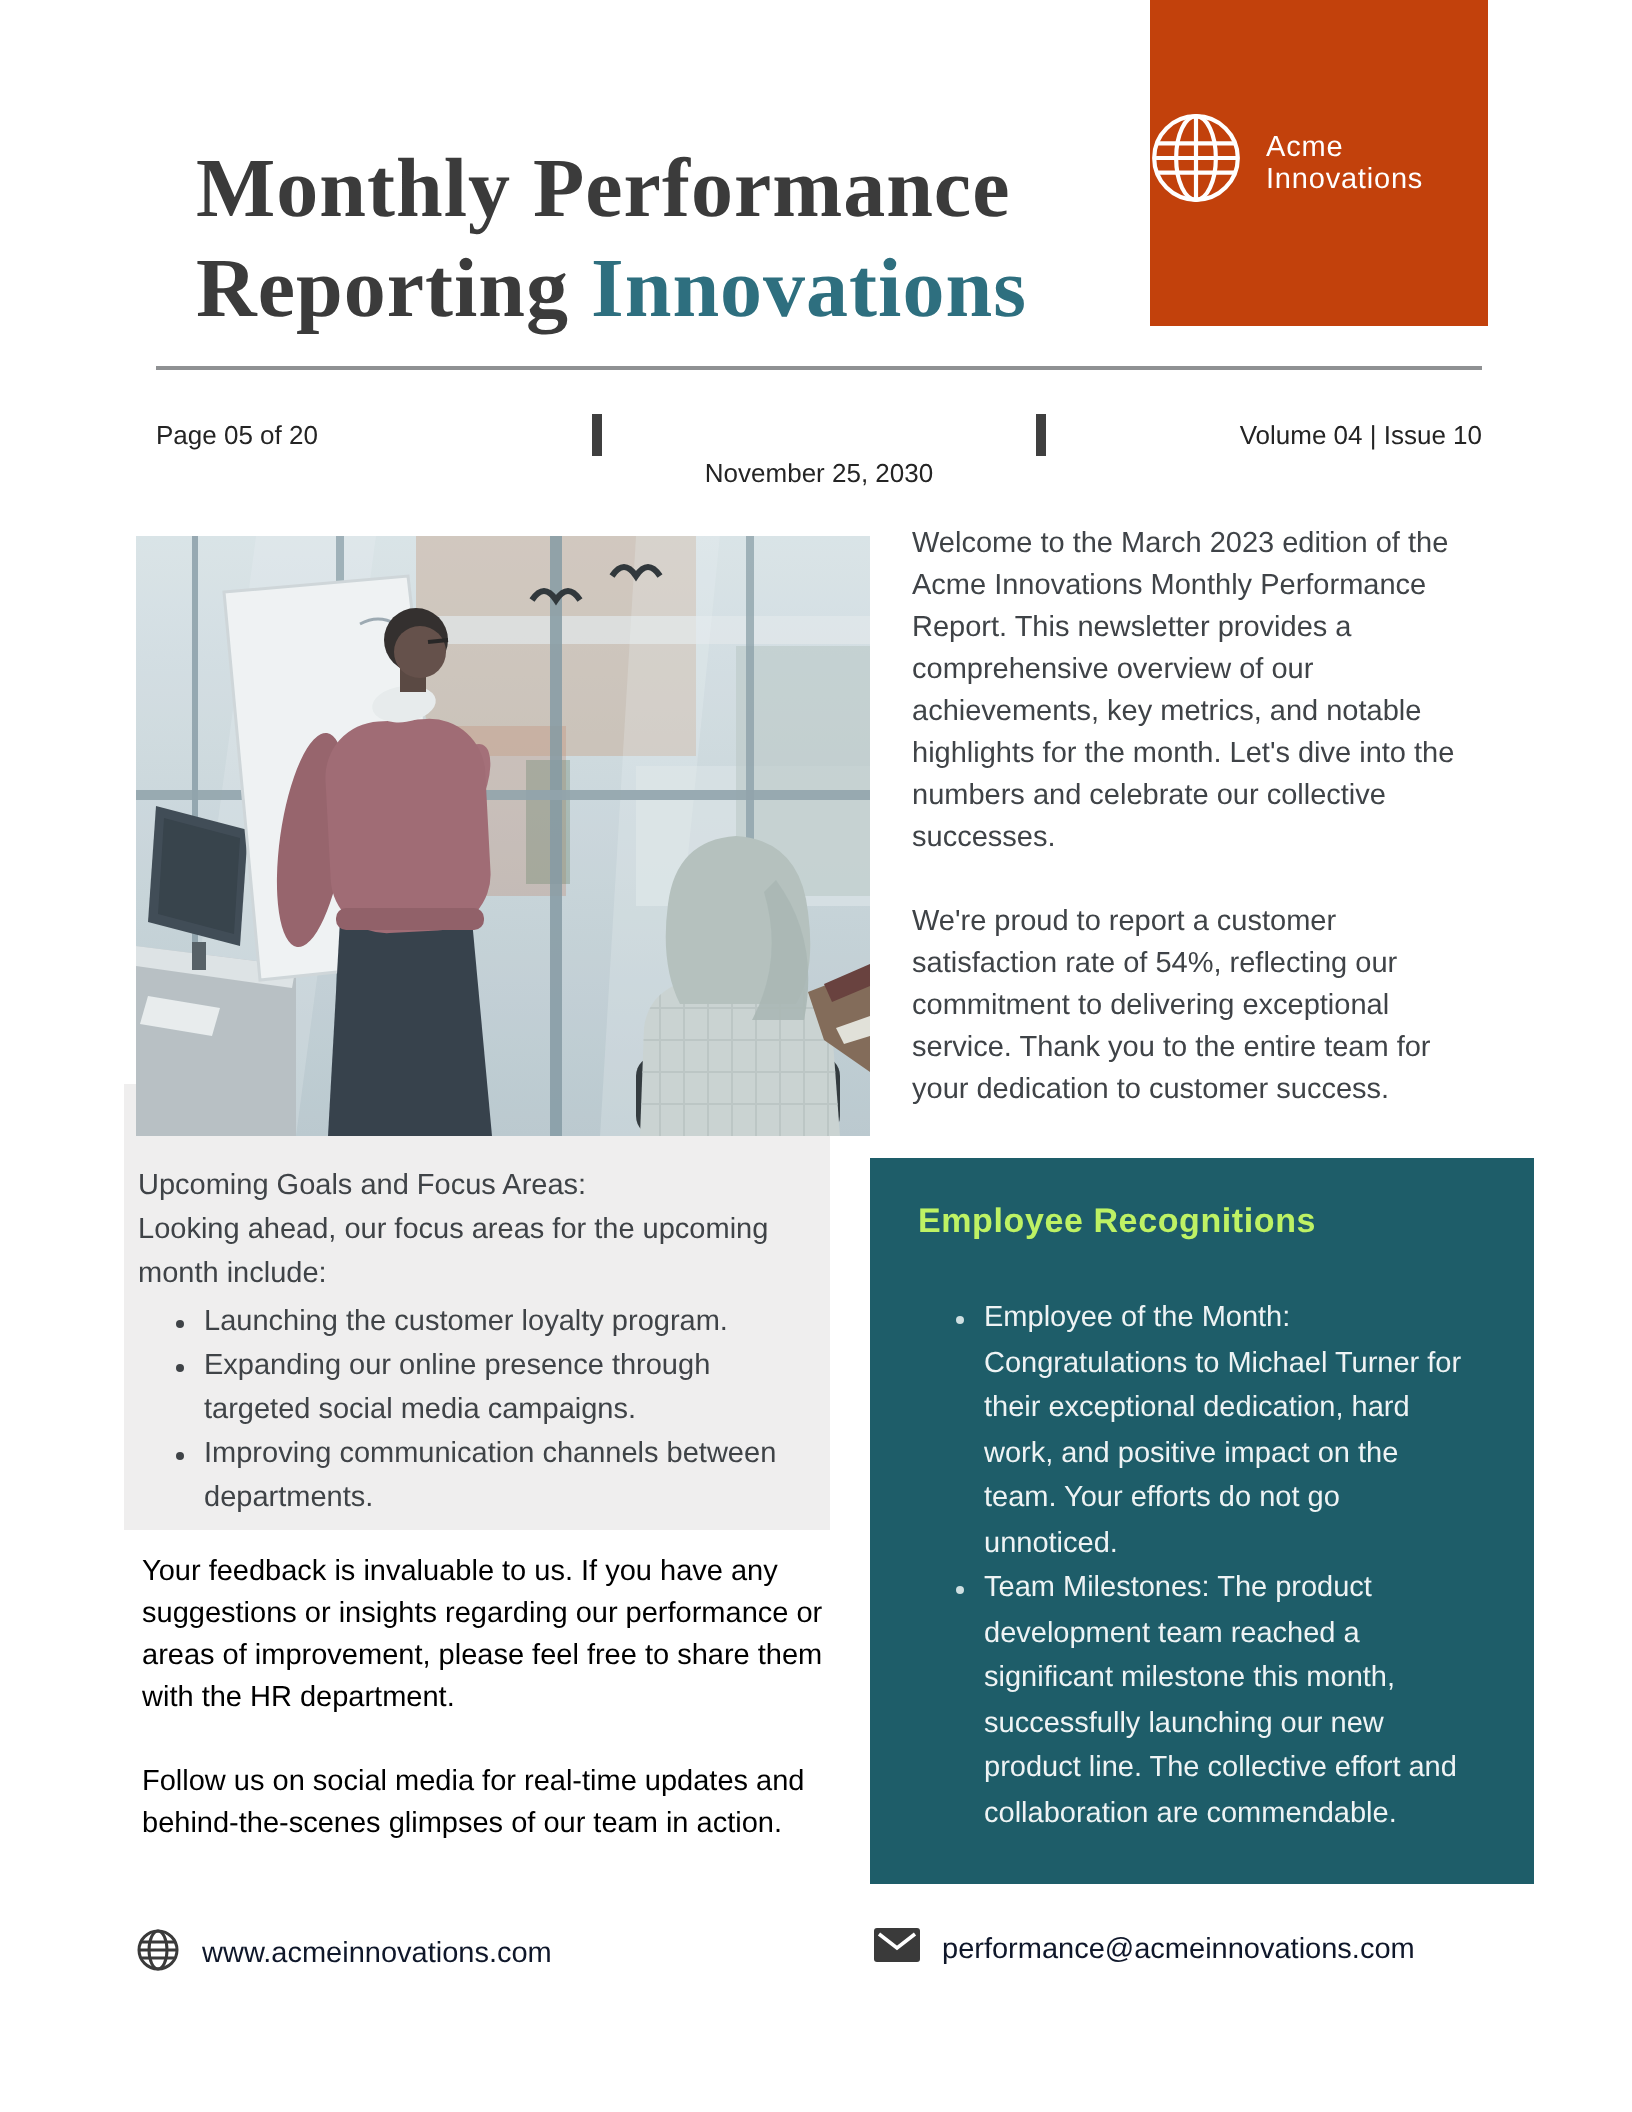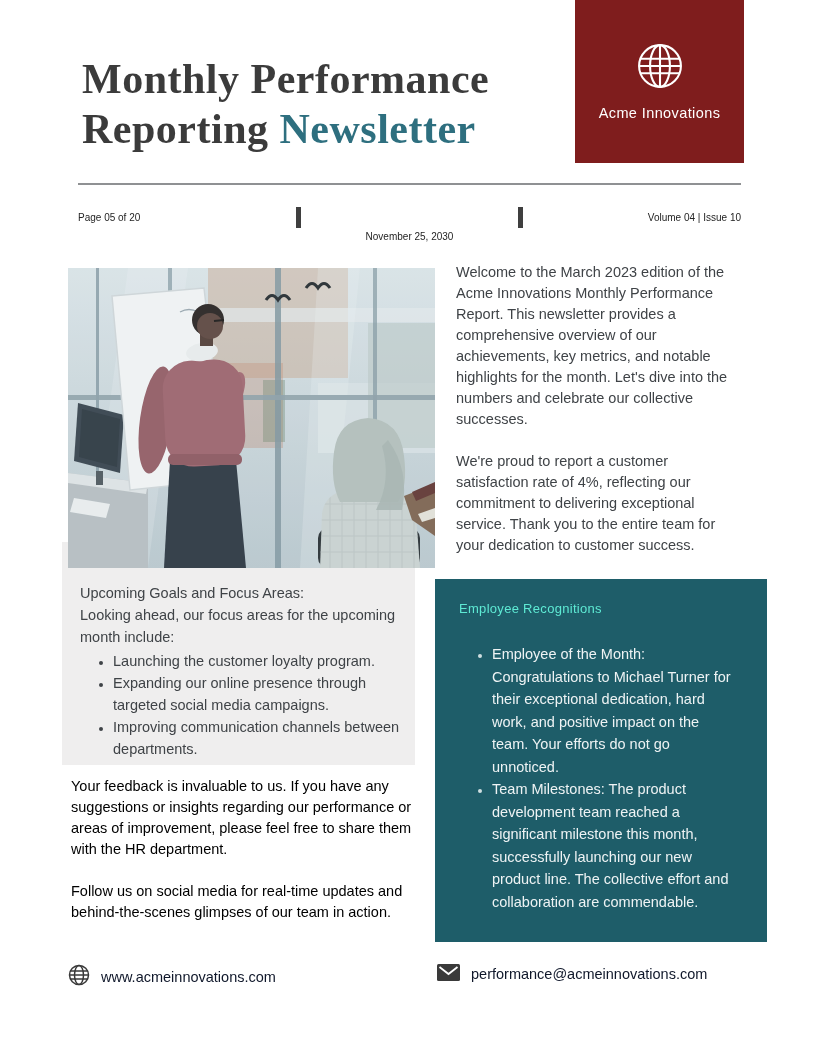--- a/index.html
+++ b/index.html
@@ -7,70 +7,70 @@
   .page {
     position: relative; width: 816px; height: 1056px; background: #ffffff;
     font-family: "Liberation Sans", sans-serif; overflow: hidden;
   }
 
   
   .title {
     position: absolute; left: 82px; top: 54px; width: 480px;
     font-family: "Liberation Serif", serif; font-weight: 700;
     font-size: 42px; line-height: 50px; letter-spacing: .5px; color: #3b3b3b;
-    margin: 0;
+    margin: 16px;
   }
   .title .accent { color: #2e6f7f; }
 
   .logo-box {
     position: absolute; left: 575px; top: 0; width: 169px; height: 163px;
-    background: #7f1d1d; display: flex; flex-direction: column;
+    background: #c2410c; display: flex; flex-direction: row;
     align-items: center; justify-content: center; gap: 12px;
   }
   .logo-box .brand-label { color: #ffffff; font-size: 14.5px; letter-spacing: .4px; }
 
   .rule { position: absolute; left: 78px; top: 183px; width: 663px; height: 2px; background: #8f9193; }
 
   .meta {
     position: absolute; left: 78px; top: 203px; width: 663px; height: 28px;
-    display: flex; align-items: center; font-size: 10px; color: #242424;
+    display: flex; align-items: center; font-size: 13px; color: #242424;
   }
   .meta-cell { flex: 1; }
   .meta-cell.c1 { text-align: left; }
   .meta-cell.c2 { text-align: center; margin-top: 39px; }
   .meta-cell.c3 { text-align: right; }
   .meta-bar { width: 5px; height: 21px; background: #3f3f3f; flex: 0 0 auto; }
 
   
   .photo { position: absolute; left: 68px; top: 268px; width: 367px; height: 300px; z-index: 2; }
   .photo svg { display: block; width: 100%; height: 100%; }
 
   
   .goals-panel {
     position: absolute; left: 62px; top: 542px; width: 353px; height: 223px;
-    background: #efeeee; z-index: 1; padding: 40px 14px 0 18px;
+    background: #efeeee; z-index: 1; padding: 40px 14px 0 7px;
     font-size: 14.5px; line-height: 22px; color: #3f4347;
   }
   .goals-panel p { margin: 0; }
   .goals-list { margin: 2px 0 0 0; padding-left: 33px; }
   .goals-list li { margin: 0; }
   .goals-list li::marker { color: #3f4347; font-size: 12px; }
 
   
   .intro-col { position: absolute; left: 456px; top: 262px; width: 288px;
     font-size: 14.5px; line-height: 21px; color: #3f4347; }
   .intro-col p { margin: 0 0 21px 0; }
 
   
   .recog-panel {
     position: absolute; left: 435px; top: 579px; width: 332px; height: 363px;
     background: #1e5d69; padding: 22px 18px 0 24px; color: #eef3f4;
   }
-  .recog-heading { margin: 0 0 27px 0; font-size: 13px; font-weight: 400;
-    color: #5eead4; letter-spacing: .3px; }
+  .recog-heading { margin: 0 0 27px 0; font-size: 17px; font-weight: 700;
+    color: #bef264; letter-spacing: .3px; }
   .recog-list { margin: 11px; padding-left: 22px; font-size: 14.5px; line-height: 22.5px; }
   .recog-list li::marker { color: #cfdfe1; font-size: 12px; }
 
   
   .closing-col { position: absolute; left: 71px; top: 776px; width: 350px;
     font-size: 14.5px; line-height: 21px; color: #000000; }
   .closing-col p { margin: 0 0 21px 0; }
 
   
   .footer-left, .footer-right { position: absolute; top: 964px; display: flex;
@@ -79,21 +79,21 @@
   .footer-right { left: 437px; justify-content: space-between; }
   .footer-link { color: #0f172a; text-decoration: none; }
 </style>
 </head>
 <body>
 
 <div class="page">
 
   <h1 class="title"><span>Monthly Performance</span><br>
     <span></span><span>Reporting</span>
-    <span class="accent">Newsletter</span>
+    <span class="accent">Innovations</span>
   </h1>
 
   <div class="logo-box">
     <span>
       <svg width="46" height="46" viewBox="0 0 44 44" fill="none" stroke="#ffffff" stroke-width="2">
         <circle cx="22" cy="22" r="20"></circle>
         <ellipse cx="22" cy="22" rx="9.5" ry="20"></ellipse>
         <line x1="22" y1="2" x2="22" y2="42"></line>
         <line x1="3.5" y1="15" x2="40.5" y2="15"></line>
         <line x1="2" y1="22" x2="42" y2="22"></line>
@@ -199,21 +199,21 @@
     <p>Looking ahead, our focus areas for the upcoming month include:</p>
     <ul class="goals-list">
       <li>Launching the customer loyalty program.</li>
       <li>Expanding our online presence through targeted social media campaigns.</li>
       <li>Improving communication channels between departments.</li>
     </ul>
   </div>
 
   <div class="intro-col">
     <p>Welcome to the March 2023 edition of the Acme Innovations Monthly Performance Report. This newsletter provides a comprehensive overview of our achievements, key metrics, and notable highlights for the month. Let's dive into the numbers and celebrate our collective successes.</p>
-    <p>We're proud to report a customer satisfaction rate of 4%, reflecting our commitment to delivering exceptional service. Thank you to the entire team for your dedication to customer success.</p>
+    <p>We're proud to report a customer satisfaction rate of 54%, reflecting our commitment to delivering exceptional service. Thank you to the entire team for your dedication to customer success.</p>
   </div>
 
   <div class="recog-panel">
     <h2 class="recog-heading">Employee Recognitions</h2>
     <ul class="recog-list">
       <li>Employee of the Month: Congratulations to Michael Turner for their exceptional dedication, hard work, and positive impact on the team. Your efforts do not go unnoticed.</li>
       <li>Team Milestones: The product development team reached a significant milestone this month, successfully launching our new product line. The collective effort and collaboration are commendable.</li>
     </ul>
   </div>
 

